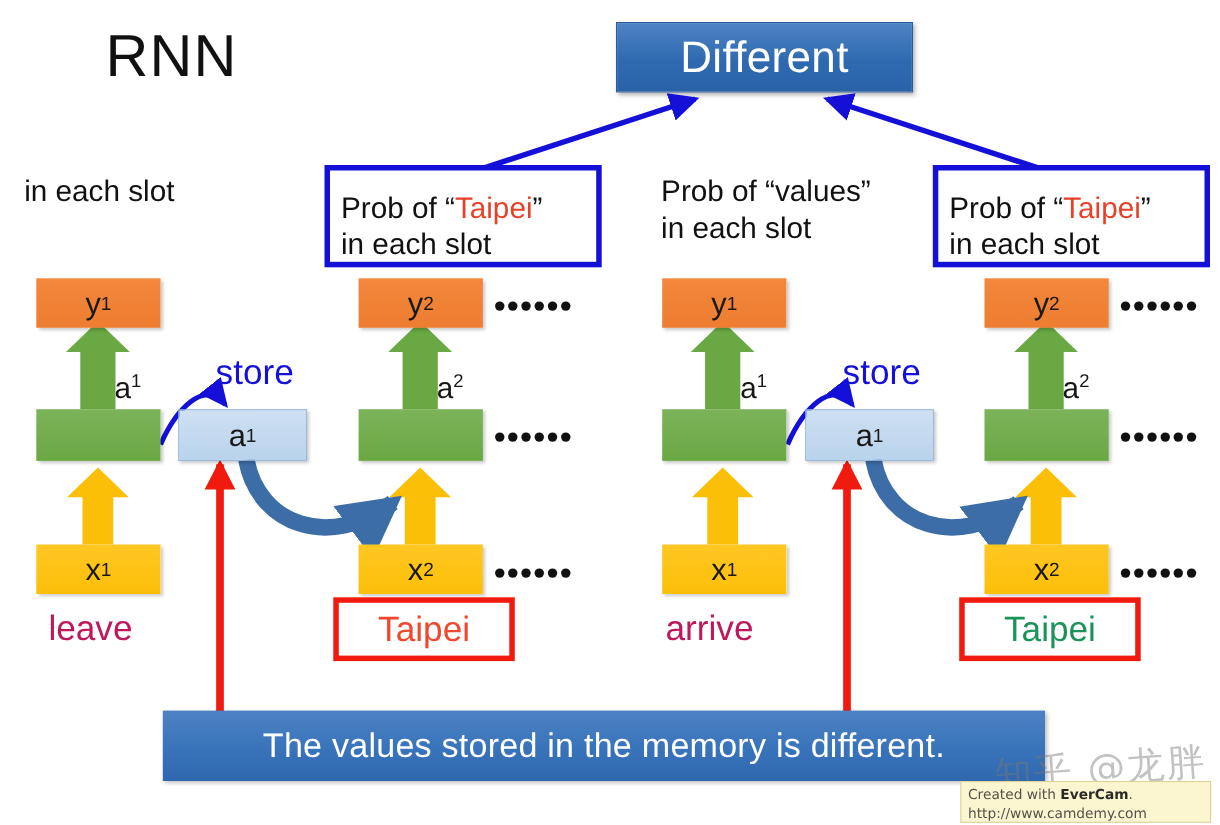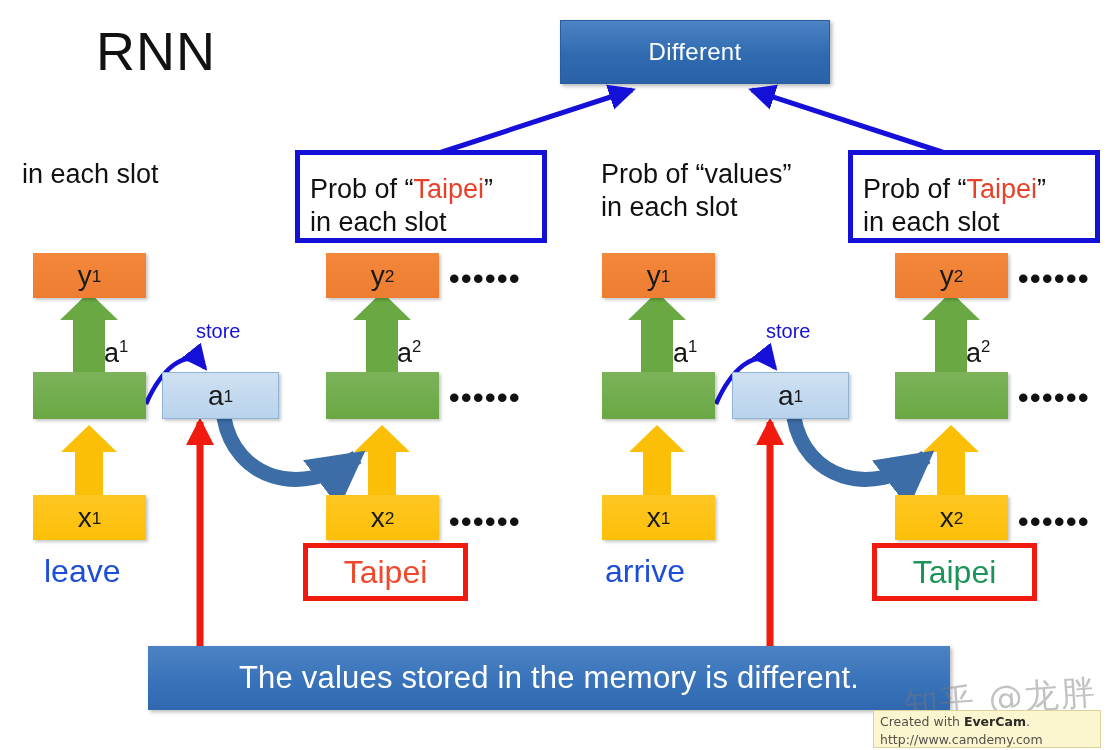--- a/index.html
+++ b/index.html
@@ -30,21 +30,21 @@
 
   
   #different-box {
     left: 560px; top: 20px;
     width: 268px; height: 62px;
     background: linear-gradient(180deg, #4d83c4 0%, #2f6ab0 55%, #2a62a8 100%);
     border: 1px solid #2a5d9e;
     box-shadow: 2px 2px 4px rgba(0,0,0,0.30);
     display: flex; align-items: center; justify-content: center;
     color: #ffffff;
-    font-size: 24px;
+    font-size: 40px;
     letter-spacing: 0.3px;
   }
 
   
   .prob-cap {
     font-size: 27px;
     line-height: 1.22;
     color: #111;
     white-space: nowrap;
   }
@@ -75,27 +75,27 @@
 
   
   .alabel {
     font-size: 27px; color: #161616;
     white-space: nowrap;
   }
   .alabel sup { font-size: 0.62em; vertical-align: super; line-height: 0; }
 
   
   .store-label {
-    font-size: 20px; color: #1510d8;
+    font-size: 32px; color: #1510d8;
     white-space: nowrap;
   }
 
   
   .wordlabel {
-    font-size: 32px; color: #1d4ed8;
+    font-size: 32px; color: #be185d;
     white-space: nowrap;
   }
   .boxed-red {
     border: 5px solid #f01b0e;
     background: #ffffff;
     box-sizing: border-box;
     display: flex; align-items: center; justify-content: center;
   }
   .word-red { color: #f0482c; }
   .word-green { color: #1c9459; }

